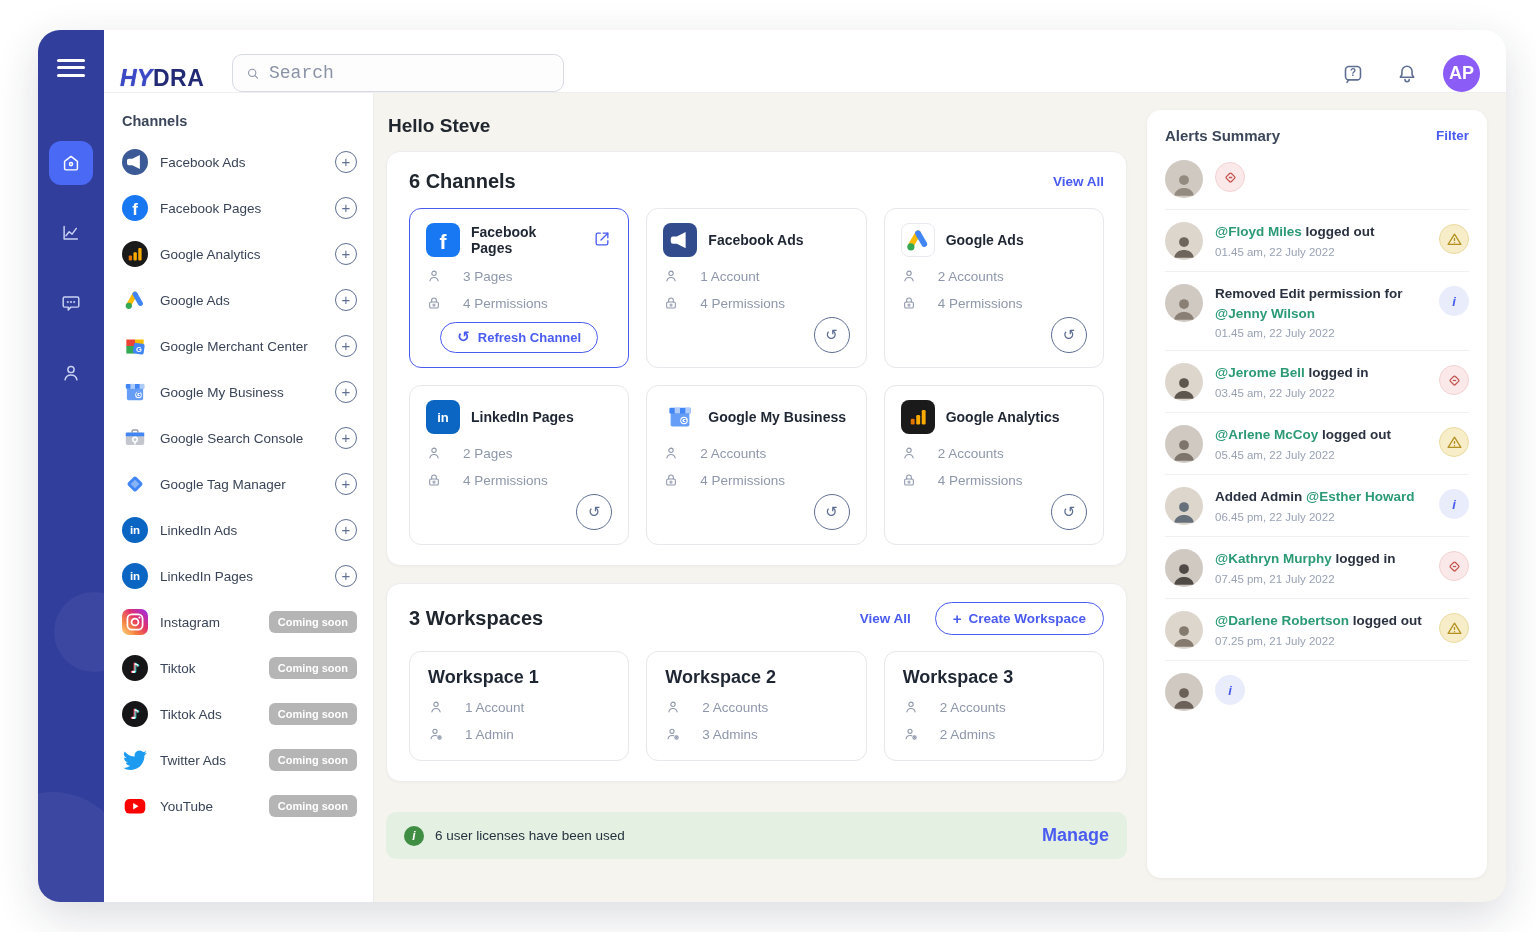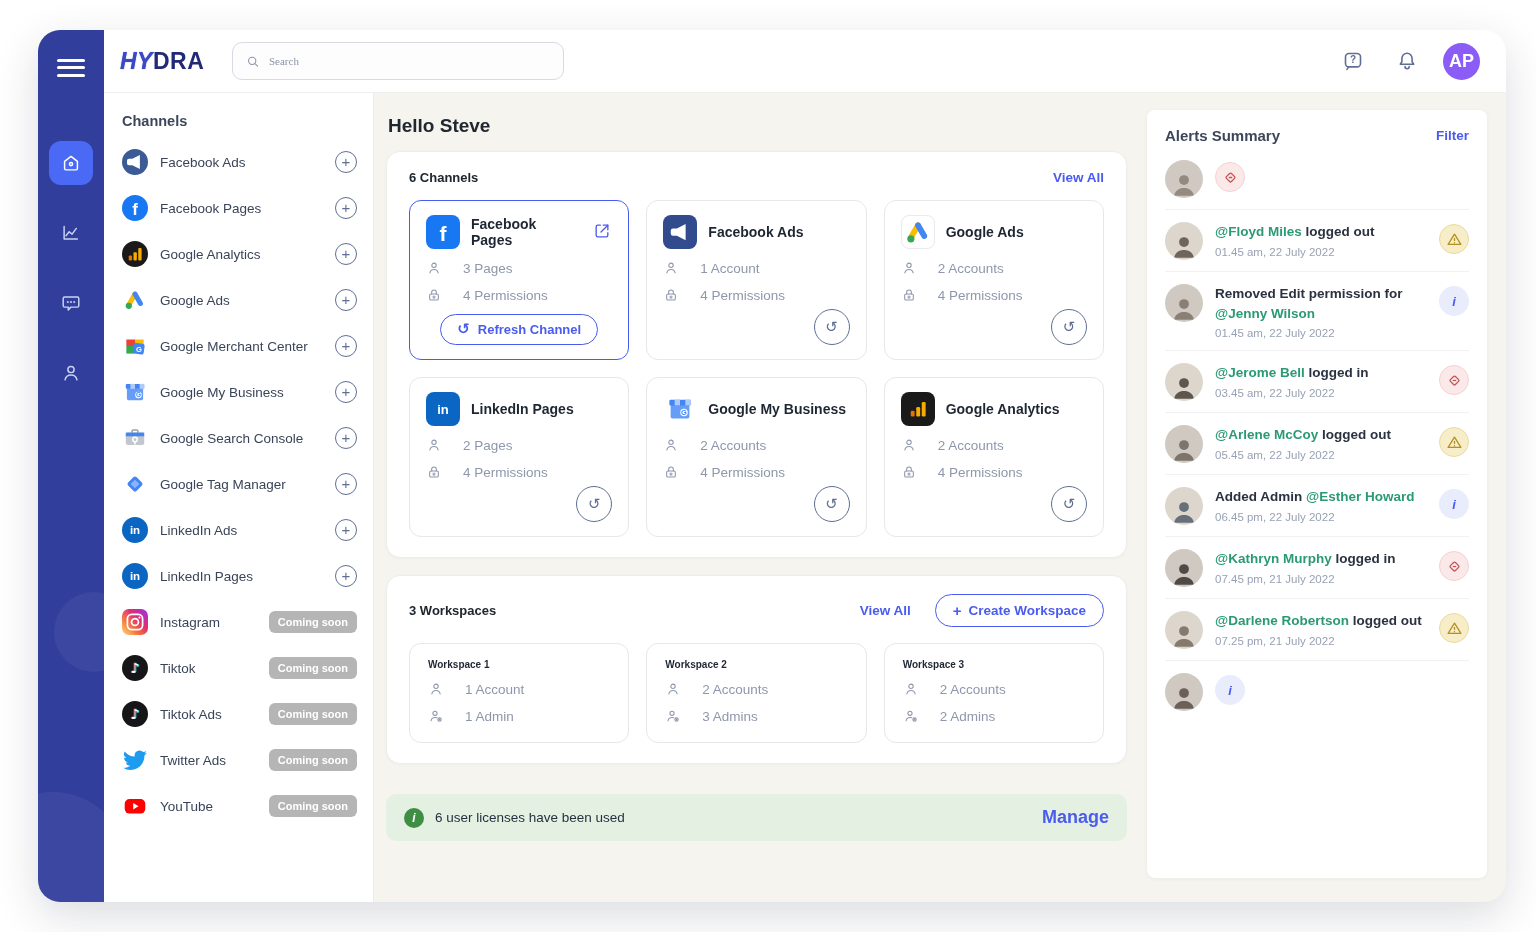--- a/index.html
+++ b/index.html
@@ -15,25 +15,25 @@
   .hamburger span { display:block; height:3px; background:#fff; border-radius:2px; margin:4.5px 0; }
   .rail-nav { display:flex; flex-direction:column; align-items:center; margin-top:60px; gap:26px; }
   .rail-btn { width:44px; height:44px; border-radius:12px; display:flex; align-items:center; justify-content:center; color:#c9d2f3; cursor:pointer; background:transparent; border:none; }
   .rail-btn.active { background:#4a6af5; color:#ffffff; }
   .s { fill:none; stroke:currentColor; stroke-width:1.6; stroke-linecap:round; stroke-linejoin:round; }
 
   
   .app-right { flex:1; display:flex; flex-direction:column; min-width:0; }
 
   
-  .topbar { height:63px; background:#fff; display:flex; align-items:center; padding:0 26px 0 16px; border-bottom:1px solid #efefef; flex:0 0 63px; }
+  .topbar { height:63px; background:#fff; display:flex; align-items:flex-end; padding:0 26px 0 16px; border-bottom:1px solid #efefef; flex:0 0 63px; }
   .logo { font-size:23px; font-weight:800; letter-spacing:.5px; color:#232a75; margin-right:28px; cursor:pointer; }
   .logo .dotty { color:#3b49c4; text-shadow:0 0 1px #3b49c4; font-style:italic; }
   .searchbox { width:332px; height:38px; border:1px solid #d7dae3; border-radius:10px; background:#fdfdfe; display:flex; align-items:center; padding:0 12px; gap:8px; color:#8a93a6; }
-  .searchbox input { border:none; outline:none; background:transparent; font-size:11px; color:#0c4a6e; width:100%; font-family:Liberation Serif, serif; }
+  .searchbox input { border:none; outline:none; background:transparent; font-size:18px; color:#0c4a6e; width:100%; font-family:Liberation Mono, monospace; }
   .searchbox input::placeholder { color:#8a93a6; }
   .top-actions { margin-left:auto; display:flex; align-items:center; gap:18px; }
   .icon-btn { width:36px; height:36px; border:none; background:transparent; color:#5f6f93; display:flex; align-items:center; justify-content:center; cursor:pointer; }
   .avatar { width:37px; height:37px; border-radius:50%; background:#8b5cf6; color:#fff; font-size:18px; font-weight:700; display:flex; align-items:center; justify-content:center; cursor:pointer; }
 
   
   .body-row { flex:1; display:flex; min-height:0; }
 
   
   .side { width:270px; flex:0 0 270px; background:#fff; border-right:1px solid #ececec; padding:20px 16px 10px 18px; overflow:hidden; }
@@ -50,52 +50,52 @@
   .ch-label { font-size:13.5px; color:#3a4458; font-weight:500; }
   .plus-btn { margin-left:auto; width:22px; height:22px; border-radius:50%; border:1.6px solid #5f6f93; color:#5f6f93; background:#fff; font-size:15px; line-height:1; display:flex; align-items:center; justify-content:center; cursor:pointer; padding-bottom:2px; }
   .soon-badge { margin-left:auto; background:#b5b5b5; color:#fff; font-size:11px; font-weight:600; padding:5px 9px; border-radius:6px; }
 
   
   .main { flex:1; min-width:0; padding:14px 20px 0 12px; }
   .greeting { font-size:19px; font-weight:600; color:#21272f; margin:8px 0 14px 2px; }
   .card { background:#fff; border:1px solid #ededee; border-radius:14px; padding:18px 22px 20px; box-shadow:0 1px 3px rgba(20,25,40,.03); }
   .card + .card { margin-top:17px; }
   .card-head { display:flex; align-items:center; }
-  .card-title { font-size:13px; font-weight:700; color:#20262e; }
+  .card-title { font-size:20px; font-weight:700; color:#20262e; }
   .blue-link { margin-left:auto; color:#4a5bf0; font-weight:700; font-size:13.5px; text-decoration:none; cursor:pointer; }
   .tiles { display:grid; grid-template-columns:repeat(3,1fr); gap:17px; margin-top:15px; }
   .tile { border:1px solid #e7e7ec; border-radius:12px; background:#fff; padding:14px 16px; min-height:160px; display:flex; flex-direction:column; cursor:pointer; }
   .tile.selected { border:1.6px solid #4a5bf0; }
   .tile-head { display:flex; align-items:center; gap:11px; }
   .tile-icon { width:34px; height:34px; border-radius:8px; display:flex; align-items:center; justify-content:center; flex:0 0 34px; }
   .tile-icon svg { width:30px; height:30px; }
   .ti-fb { background:#1877f2; } .ti-fbads { background:#324b8d; }
   .ti-gads { background:#fff; border:1px solid #e9e9ef; } .ti-li { background:#0a66c2; }
   .ti-ga { background:#1a1a1a; }
   .ti-fb .fb-f { font-size:21px; } .ti-li .li-in { font-size:13px; }
   .tile-name { font-size:14px; font-weight:700; color:#1f2633; }
   .ext-btn { margin-left:auto; border:none; background:none; color:#4a5bf0; cursor:pointer; width:22px; height:22px; }
   .stat-row { display:flex; align-items:center; gap:21px; color:#8e97ab; font-size:13.5px; margin-top:11px; }
   .stat-row svg { width:16px; height:16px; flex:0 0 16px; }
   .refresh-pill { margin-top:auto; align-self:center; display:flex; align-items:center; gap:8px; border:1.6px solid #4a5bf0; color:#4a5bf0; background:#fff; border-radius:999px; padding:7px 16px; font-size:13px; font-weight:700; cursor:pointer; font-family:inherit; }
   .r-glyph { font-family:"DejaVu Sans",sans-serif; font-size:15px; line-height:1; }
   .refresh-circle { margin-top:auto; margin-left:auto; width:36px; height:36px; border-radius:50%; border:1.6px solid #5f6f93; color:#5f6f93; background:#fff; display:flex; align-items:center; justify-content:center; font-size:17px; cursor:pointer; }
   .ws-tiles { display:grid; grid-template-columns:repeat(3,1fr); gap:17px; margin-top:16px; }
   .ws-tile { border:1px solid #e7e7ec; border-radius:12px; padding:15px 18px 18px; cursor:pointer; }
-  .ws-name { font-size:10px; font-weight:700; color:#1f2633; }
+  .ws-name { font-size:18px; font-weight:700; color:#1f2633; }
   .create-btn { display:flex; align-items:center; gap:7px; border:1.6px solid #4a5bf0; color:#4a5bf0; background:#fff; border-radius:999px; padding:8px 17px; font-size:13.5px; font-weight:700; cursor:pointer; margin-left:24px; font-family:inherit; }
   .create-plus { font-size:15px; font-weight:700; line-height:1; }
 
   .license { margin-top:30px; background:#e4f1e2; border-radius:10px; display:flex; align-items:center; padding:13px 18px; gap:11px; }
   .info-dot { width:20px; height:20px; border-radius:50%; background:#3f8e44; color:#fff; font-size:12px; font-weight:700; display:flex; align-items:center; justify-content:center; flex:0 0 20px; font-style:italic; }
   .license-text { font-size:13.5px; color:#24323f; }
   .license .blue-link { font-size:18px; }
 
   
-  .alerts { width:340px; flex:0 0 340px; background:#fff; border-radius:8px; margin:17px 19px 24px 0; padding:17px 18px 10px; box-shadow:0 1px 4px rgba(20,25,40,.05); overflow:hidden; }
+  .alerts { width:340px; flex:0 0 340px; background:#fff; border-radius:14px; margin:17px 19px 24px 0; padding:17px 18px 10px; box-shadow:0 1px 4px rgba(20,25,40,.05); overflow:hidden; }
   .alerts-head { display:flex; align-items:center; margin-bottom:4px; }
   .alerts-title { font-size:15px; font-weight:700; color:#3c465a; }
   .alert-item { display:flex; align-items:flex-start; gap:12px; padding:12px 0 11px; border-bottom:1px solid #f1f1f3; }
   .alert-item:last-child { border-bottom:none; }
   .al-avatar { width:38px; height:38px; border-radius:50%; overflow:hidden; background:#ddd6cd; flex:0 0 38px; display:flex; align-items:flex-end; justify-content:center; }
   .alert-item:nth-child(even) .al-avatar { background:#cfc9c2; }
   .al-avatar svg { width:30px; height:28px; }
   .al-body { flex:1; min-width:0; }
   .al-line { font-size:13.5px; font-weight:600; color:#2a3140; line-height:1.45; }
   .al-line .nm { color:#2b9a74; font-weight:700; }

